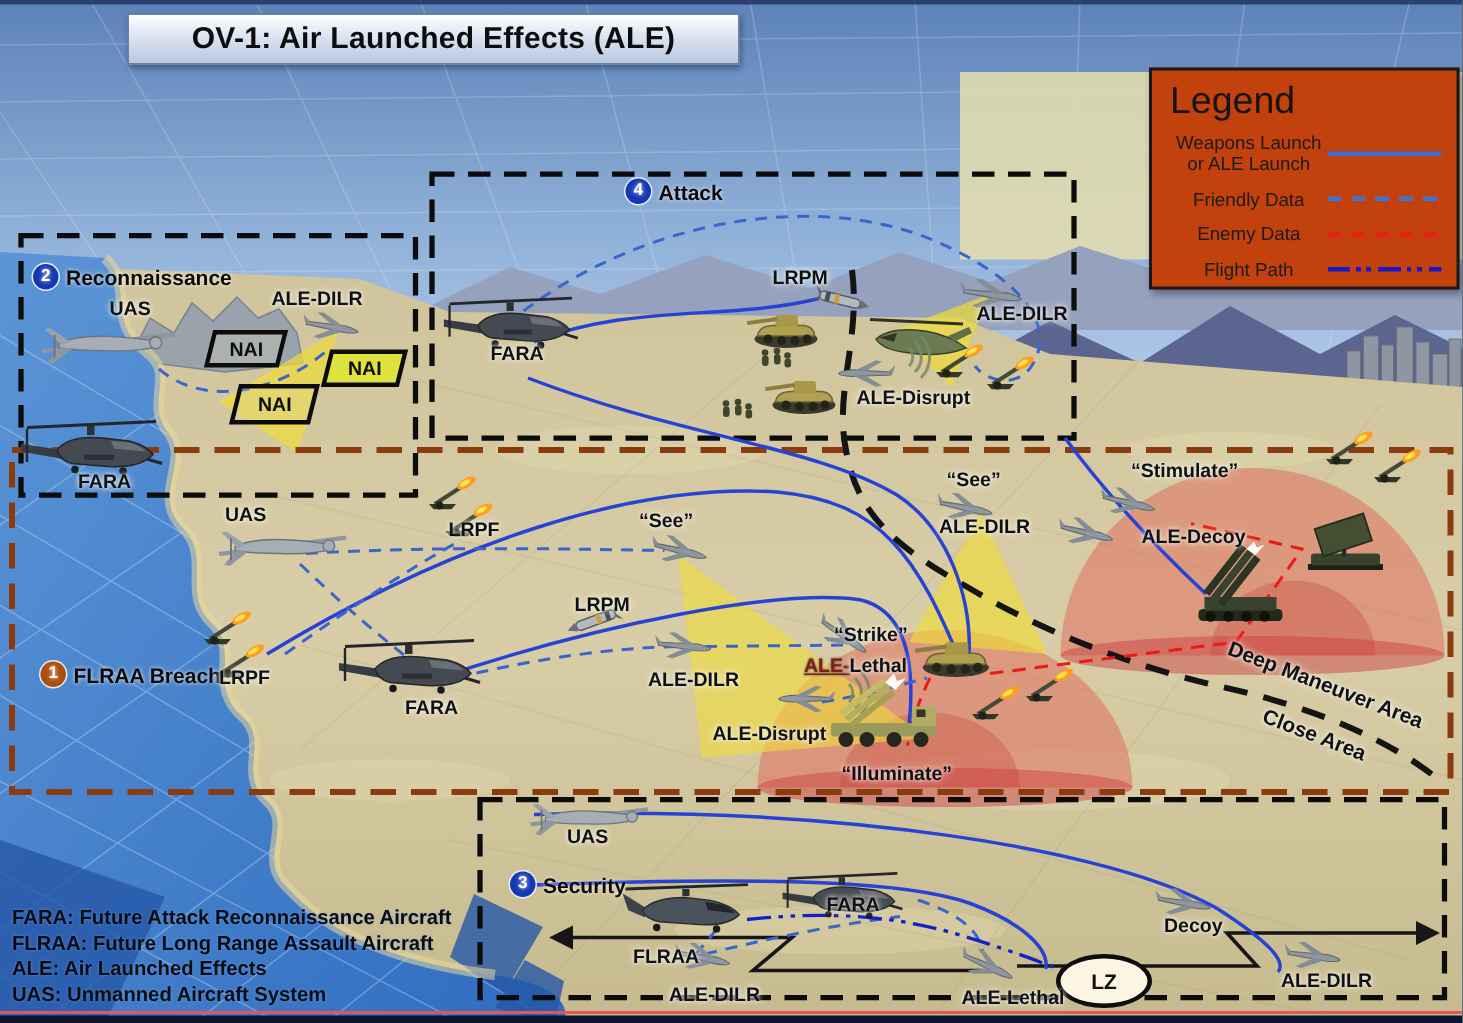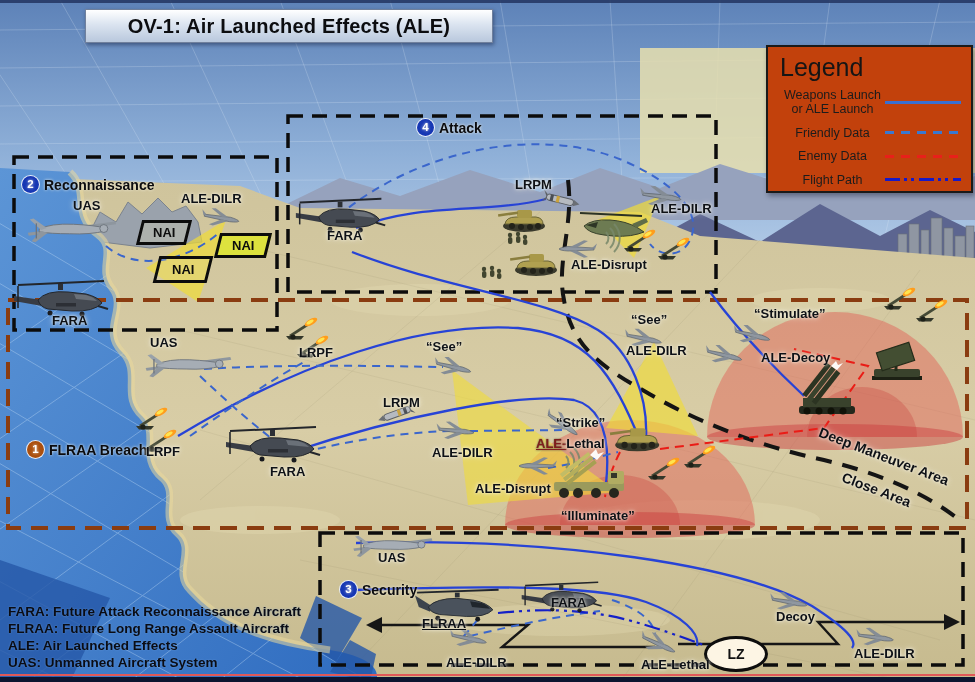--- a/index.html
+++ b/index.html
@@ -406,21 +406,21 @@
 <div class="lbl" style="left:536px;top:437px;"><span class="goldp">ALE-</span><span>Lethal</span></div>
 <div class="lbl" style="left:475px;top:482px;">ALE-Disrupt</div>
 <div class="lbl" style="left:561px;top:509px;">“Illuminate”</div>
 <div class="lbl" style="left:631px;top:313px;">“See”</div>
 <div class="lbl" style="left:626px;top:344px;">ALE-DILR</div>
 <div class="lbl" style="left:722px;top:307px;margin-left:32px;">“Stimulate”</div>
 <div class="lbl" style="left:761px;top:351px;">ALE-Decoy</div>
 <div class="lbl rot" style="left:822px;top:425px;">Deep Maneuver Area</div>
 <div class="lbl rot" style="left:845px;top:470px;">Close Area</div>
 <div class="lbl" style="left:378px;top:551px;">UAS</div>
-<div class="lbl" style="left:422px;top:617px;text-decoration:underline;">FLRAA</div>
+<div class="lbl" style="left:422px;top:631px;">FLRAA</div>
 <div class="lbl" style="left:551px;top:596px;">FARA</div>
 <div class="lbl" style="left:776px;top:610px;">Decoy</div>
 <div class="lbl" style="left:446px;top:656px;">ALE-DILR</div>
 <div class="lbl" style="left:641px;top:658px;">ALE-Lethal</div>
 <div class="lbl" style="left:854px;top:647px;">ALE-DILR</div>
 
 <div class="acr">
   <div>FARA: Future Attack Reconnaissance Aircraft</div>
   <div>FLRAA: Future Long Range Assault Aircraft</div>
   <div>ALE: Air Launched Effects</div>

